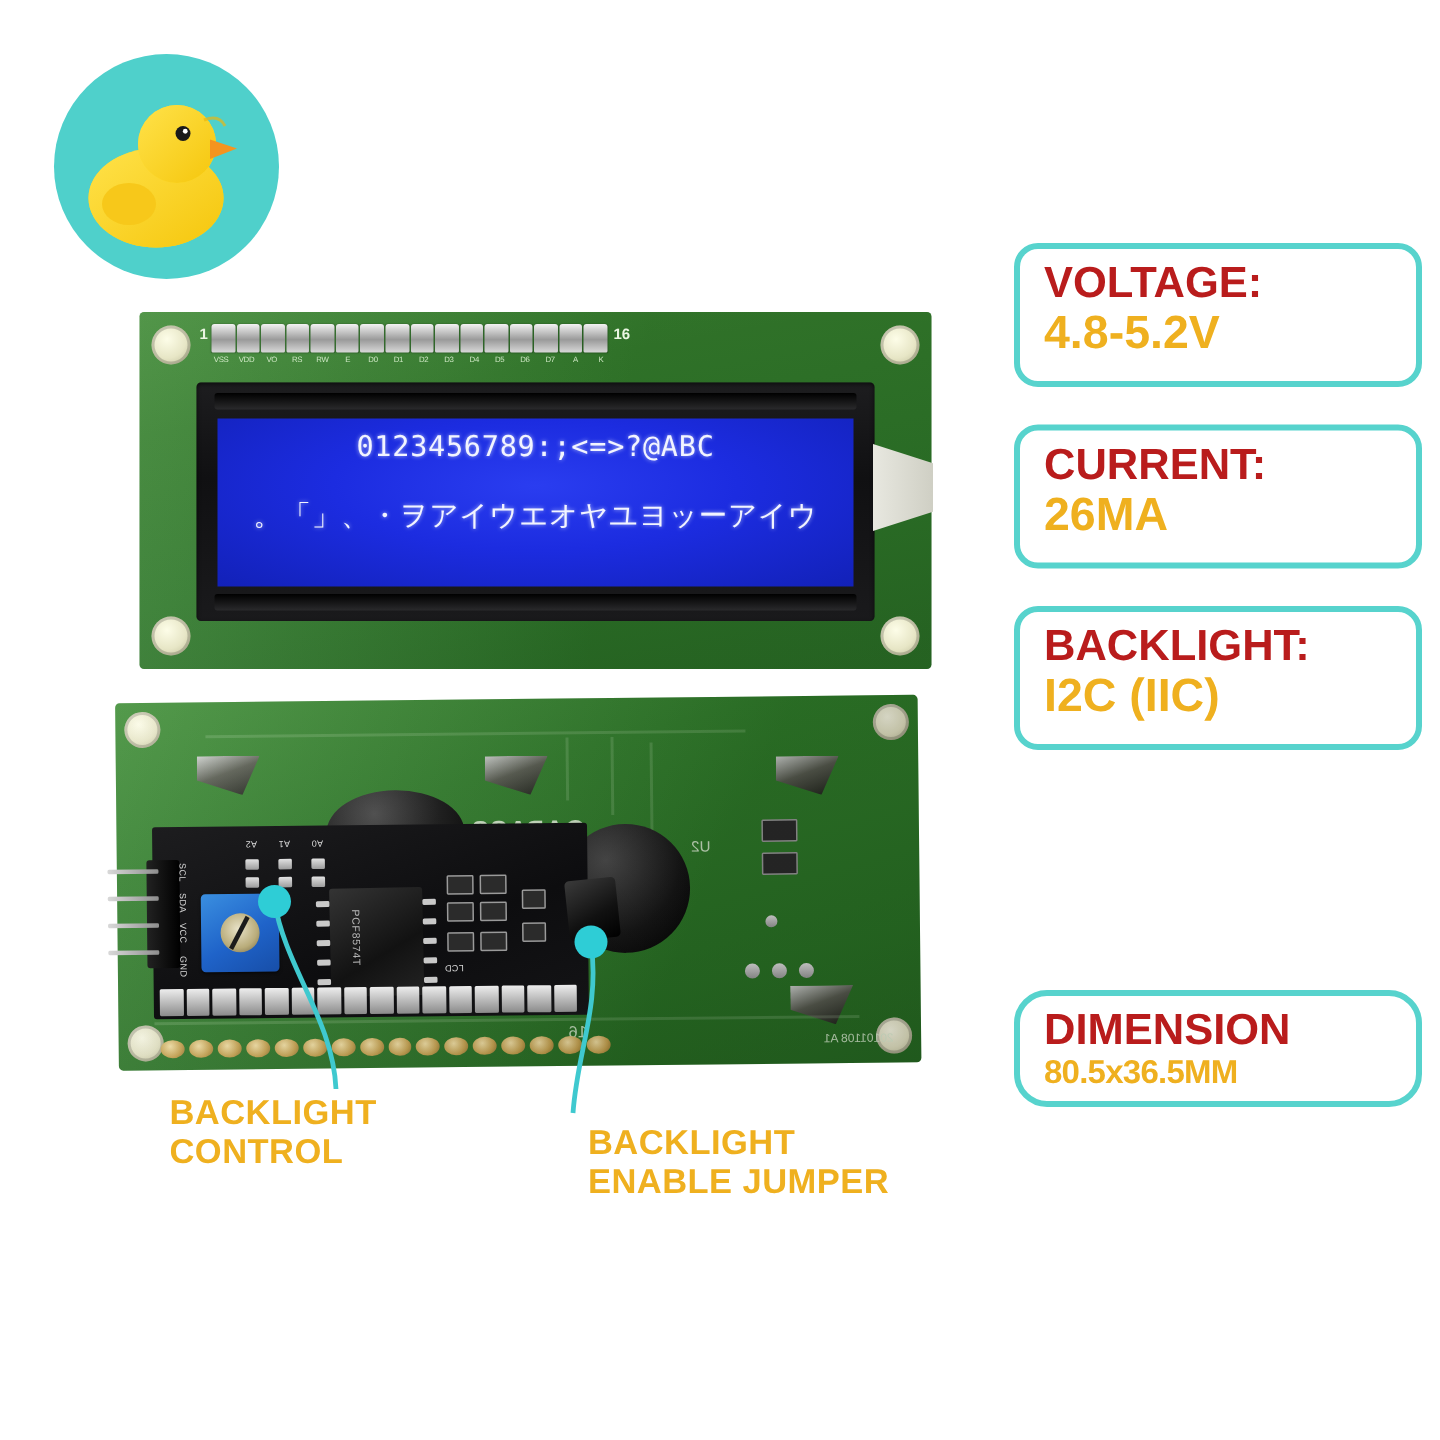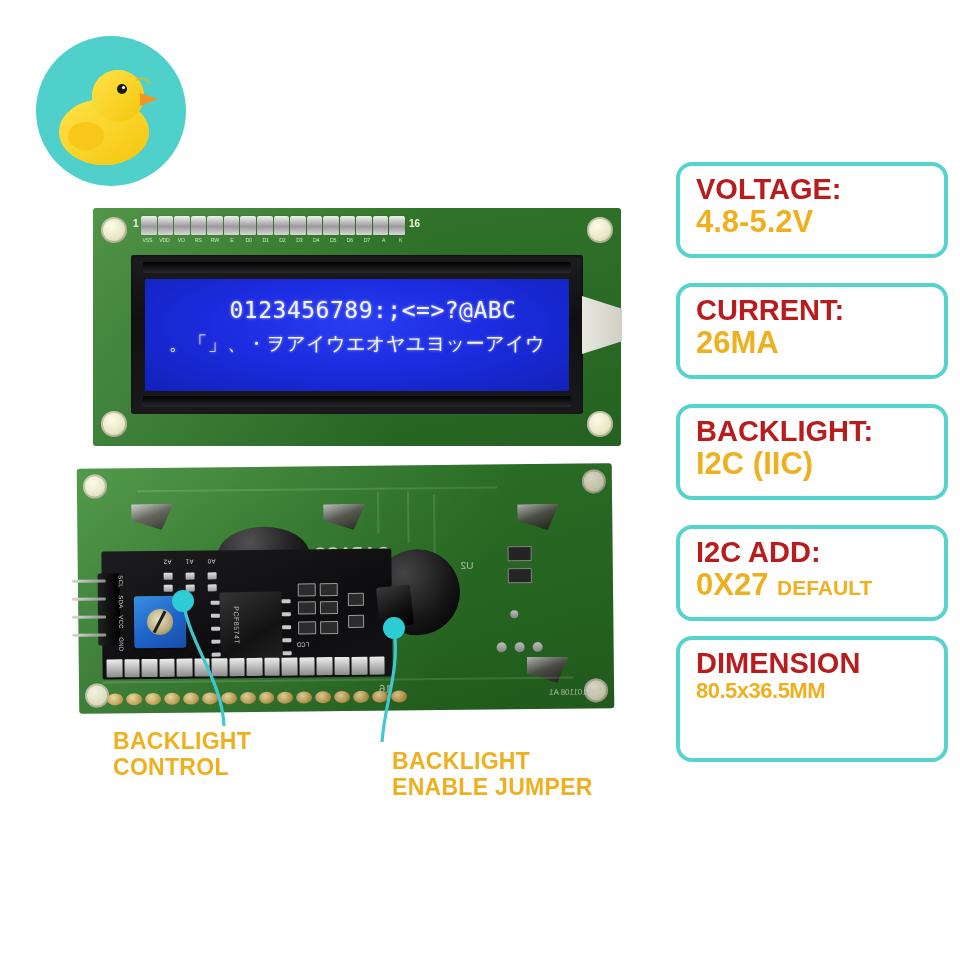--- a/index.html
+++ b/index.html
@@ -81,21 +81,21 @@
   .screen{
     position:absolute;left:14px;top:24px;width:424px;height:112px;
     background:radial-gradient(ellipse at 50% 40%, #2a3df0 0%, #1c2ce0 45%, #1221b8 100%);
     overflow:hidden;
   }
   .screen-line{
     position:absolute;left:0;width:424px;text-align:center;color:#f2f4ff;
     font-family:"DejaVu Sans Mono", monospace;white-space:pre;
     text-shadow:0 0 3px rgba(200,210,255,.85);
   }
-  .sl1{top:18px;font-size:23px;letter-spacing:0.5px;padding-left:16px;}
+  .sl1{top:8px;font-size:19px;letter-spacing:0.5px;}
   .sl2{top:52px;font-size:19px;letter-spacing:0.5px;}
   .side-tab{position:absolute;right:-1px;top:88px;width:40px;height:58px;
     background:linear-gradient(90deg,#e8e8e0,#cfcfc4);
     clip-path:polygon(0 0,100% 22%,100% 78%,0 100%);}
 
   
   .lcd-back{position:absolute;left:60px;top:458px;width:562px;height:262px;}
   .pcb-back{
     position:absolute;left:18px;top:8px;width:535px;height:245px;
     background:linear-gradient(165deg,#3c8c33 0%, #31802b 30%, #2b7526 70%, #266a22 100%);
@@ -198,29 +198,22 @@
   <div class="feat-box" style="top:283px;height:96px;">
     <div class="feat-label">CURRENT:</div>
     <div class="feat-value">26MA</div>
   </div>
 
   <div class="feat-box" style="top:404px;height:96px;">
     <div class="feat-label">BACKLIGHT:</div>
     <div class="feat-value">I2C (IIC)</div>
   </div>
 
-  <div class="feat-box" style="top:525px;height:96px;">
-    <div class="feat-label">I2C ADD:</div>
-    <div class="feat-value">
-      <span>0X27</span>
-      <span class="small">DEFAULT</span>
-    </div>
-  </div>
-
-  <div class="feat-box" style="top:636px;height:126px;">
+
+  <div class="feat-box" style="top:660px;height:78px;border-radius:22px;">
     <div class="feat-label">DIMENSION</div>
     <div class="feat-value tight">80.5x36.5MM</div>
   </div>
 
   <div class="lcd-front">
     <div class="pcb-front"></div>
     <div class="mount-hole mh-tl"></div>
     <div class="mount-hole mh-tr"></div>
     <div class="mount-hole mh-bl"></div>
     <div class="mount-hole mh-br"></div>

